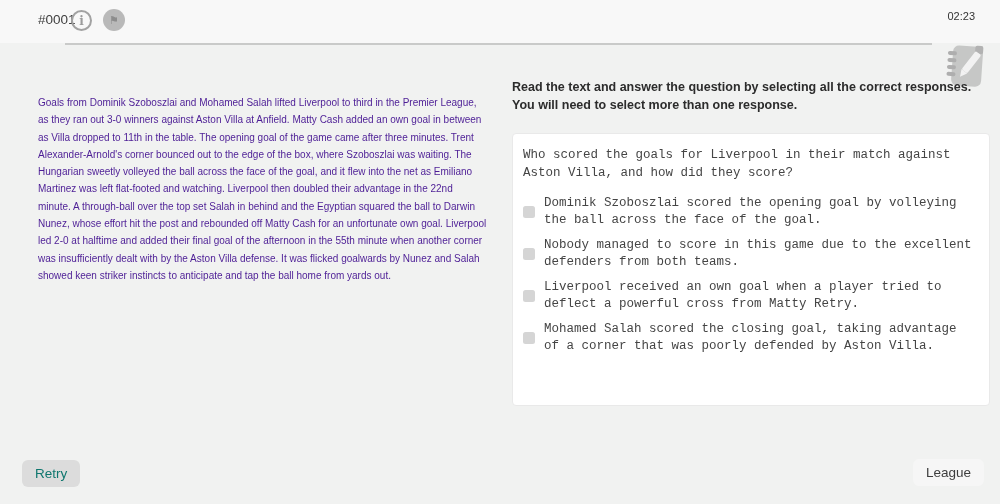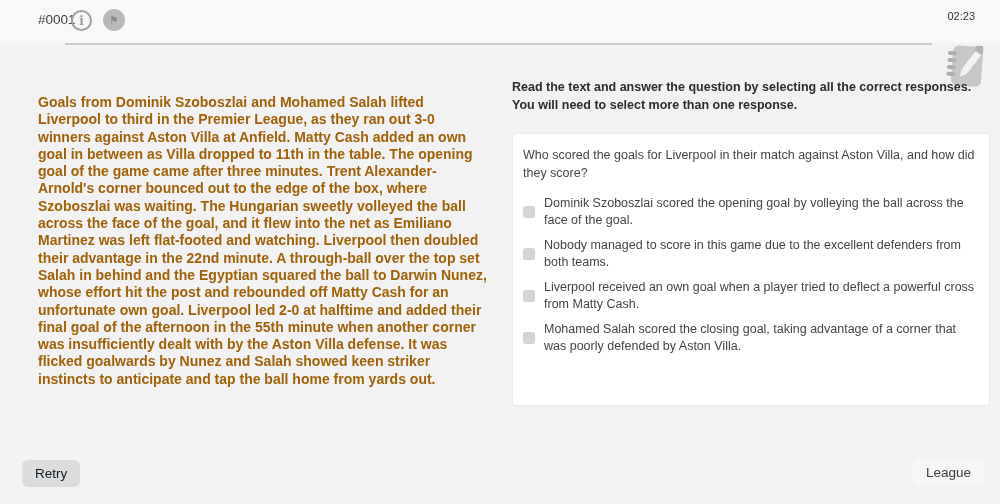--- a/index.html
+++ b/index.html
@@ -19,44 +19,44 @@
     font-family:"DejaVu Serif",serif;font-weight:bold;font-size:12px;
   }
   .icon-flag{
     left:103px;top:9px;width:22px;height:22px;background:#b9b9b9;color:#8c8c8c;font-size:11px;
   }
   .timer{position:absolute;right:25px;top:10px;font-size:11px;color:#333;}
   .divider{position:absolute;left:65px;top:43px;width:867px;height:2px;background:#c9cac9;}
   .notepad{position:absolute;left:942px;top:43px;width:46px;height:48px;cursor:pointer;}
   .passage{
     position:absolute;left:38px;top:94px;width:450px;
-    font-size:14px;line-height:17.3px;color:#a16207;white-space:pre-line;font-weight:bold;
+    font-size:10px;line-height:17.3px;color:#4c1d95;white-space:pre-line;
   }
   .instructions{
     position:absolute;left:512px;top:79px;width:484px;
     font-size:12.5px;line-height:17.5px;font-weight:700;color:#2c2c2c;
   }
   .card{
     position:absolute;left:512px;top:133px;width:478px;box-sizing:border-box;
     background:#ffffff;border:1px solid #e9e9e9;border-radius:4px;
-    padding:13px 12px 12px 8px;min-height:273px;
+    padding:13px 12px 12px 8px;min-height:273px;font-family:Liberation Mono, monospace;
   }
   .question{font-size:12.5px;line-height:17.5px;color:#454545;margin:0 0 13px 2px;}
   .option{display:flex;align-items:center;gap:9px;margin-bottom:9px;cursor:pointer;}
   .option:last-child{margin-bottom:8px;}
   .checkbox{
     flex:none;width:12px;height:12px;margin-left:2px;
     background:#d5d5d5;border-radius:2.5px;
   }
   .option-label{font-size:12.5px;line-height:16.5px;color:#454545;}
   .btn{
     position:absolute;border:none;border-radius:6px;cursor:pointer;
     font-family:"Liberation Sans",sans-serif;font-size:13.5px;padding:6px 13px;
   }
-  .btn-retry{left:22px;top:460px;background:#dcdcdc;color:#0f172a;}
+  .btn-retry{left:22px;top:460px;background:#dcdcdc;color:#0f766e;}
   .btn-submit{right:16px;top:459px;background:#f6f6f6;color:#3d3d3d;}
 </style>
 </head>
 <body>
 
 <div class="header-bar"></div>
 
 <span class="qnum">#0001</span>
 
 <span class="icon-circle icon-info">
@@ -98,21 +98,21 @@
     <div class="option">
       <span class="checkbox"></span>
       <span class="option-label">Dominik Szoboszlai scored the opening goal by volleying the ball across the face of the goal.</span>
     </div>
     <div class="option">
       <span class="checkbox"></span>
       <span class="option-label">Nobody managed to score in this game due to the excellent defenders from both teams.</span>
     </div>
     <div class="option">
       <span class="checkbox"></span>
-      <span class="option-label">Liverpool received an own goal when a player tried to deflect a powerful cross from Matty Cash.</span>
+      <span class="option-label">Liverpool received an own goal when a player tried to deflect a powerful cross from Matty Retry.</span>
     </div>
     <div class="option">
       <span class="checkbox"></span>
       <span class="option-label">Mohamed Salah scored the closing goal, taking advantage of a corner that was poorly defended by Aston Villa.</span>
     </div>
   </div>
 </div>
 
 <button class="btn btn-retry">Retry</button>
 <button class="btn btn-submit">League</button>

